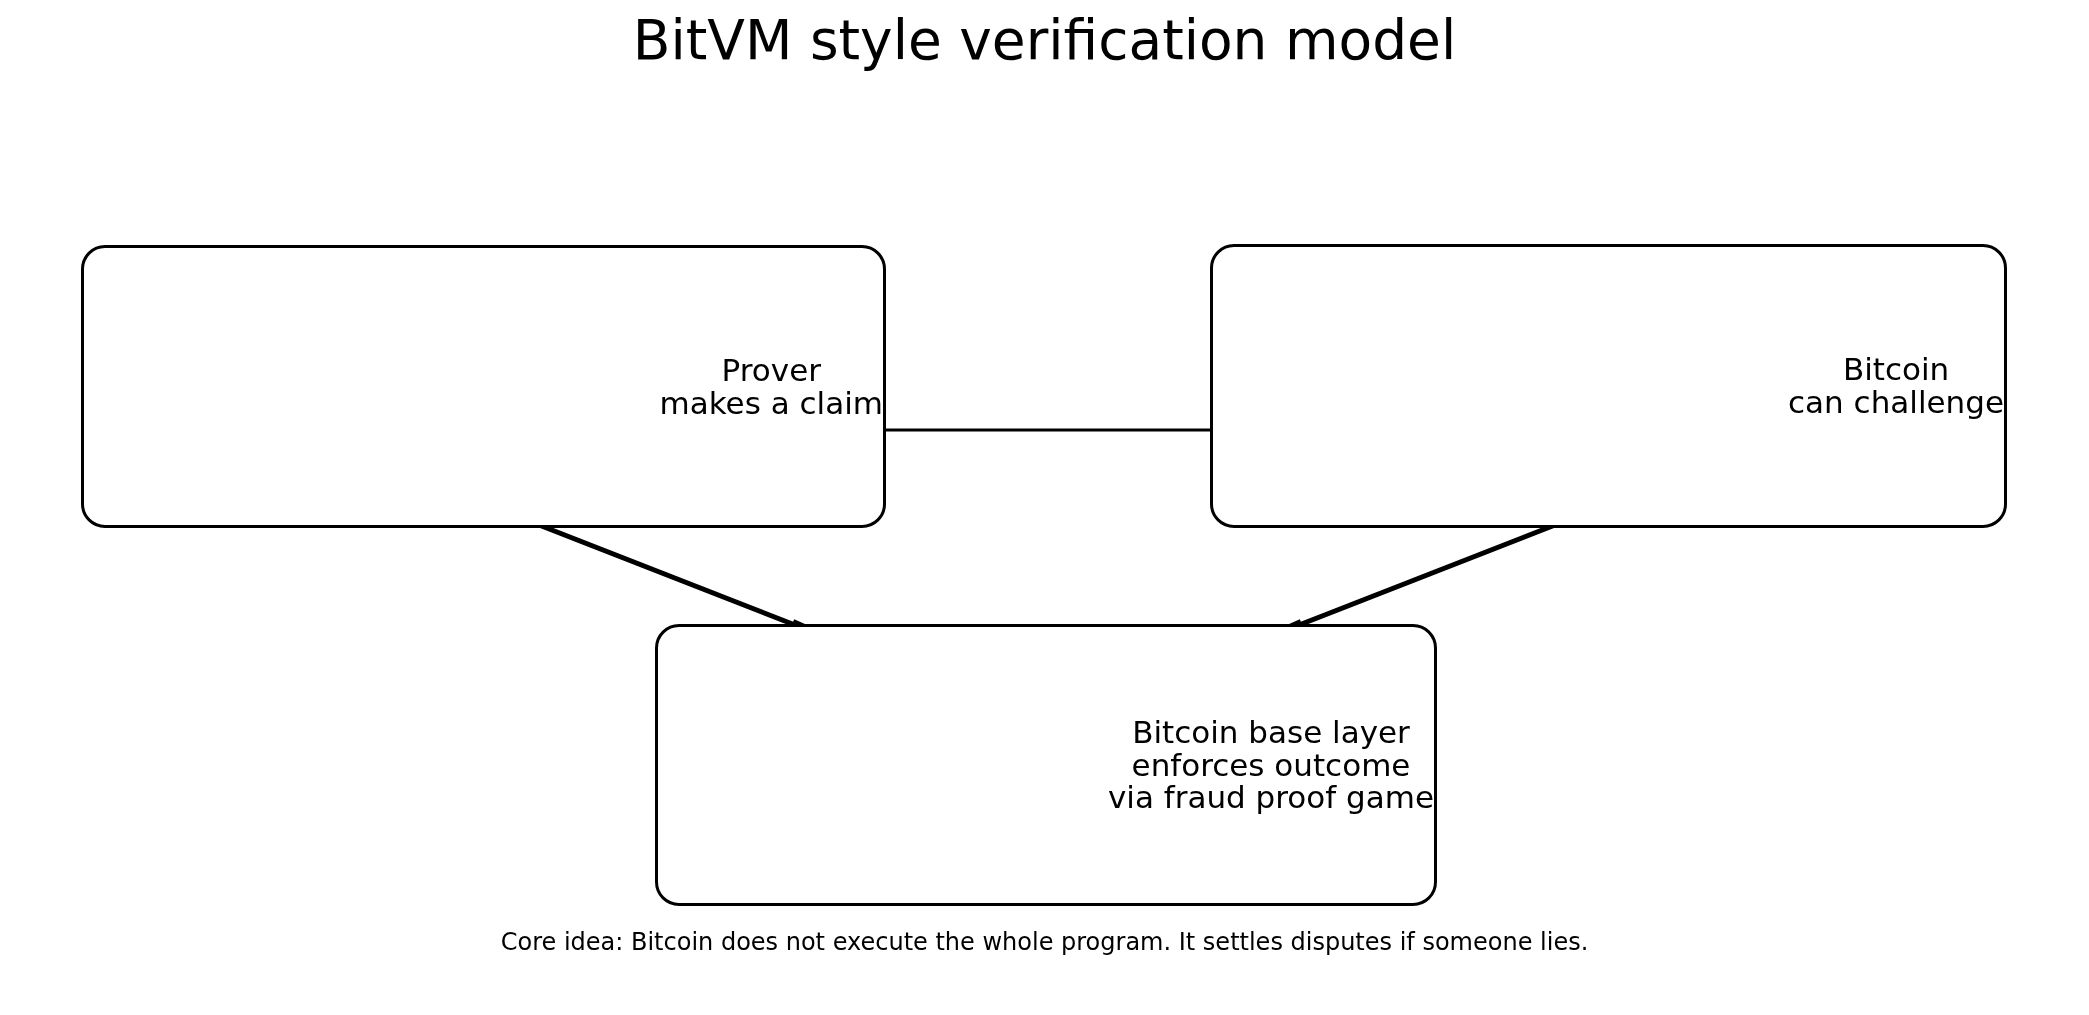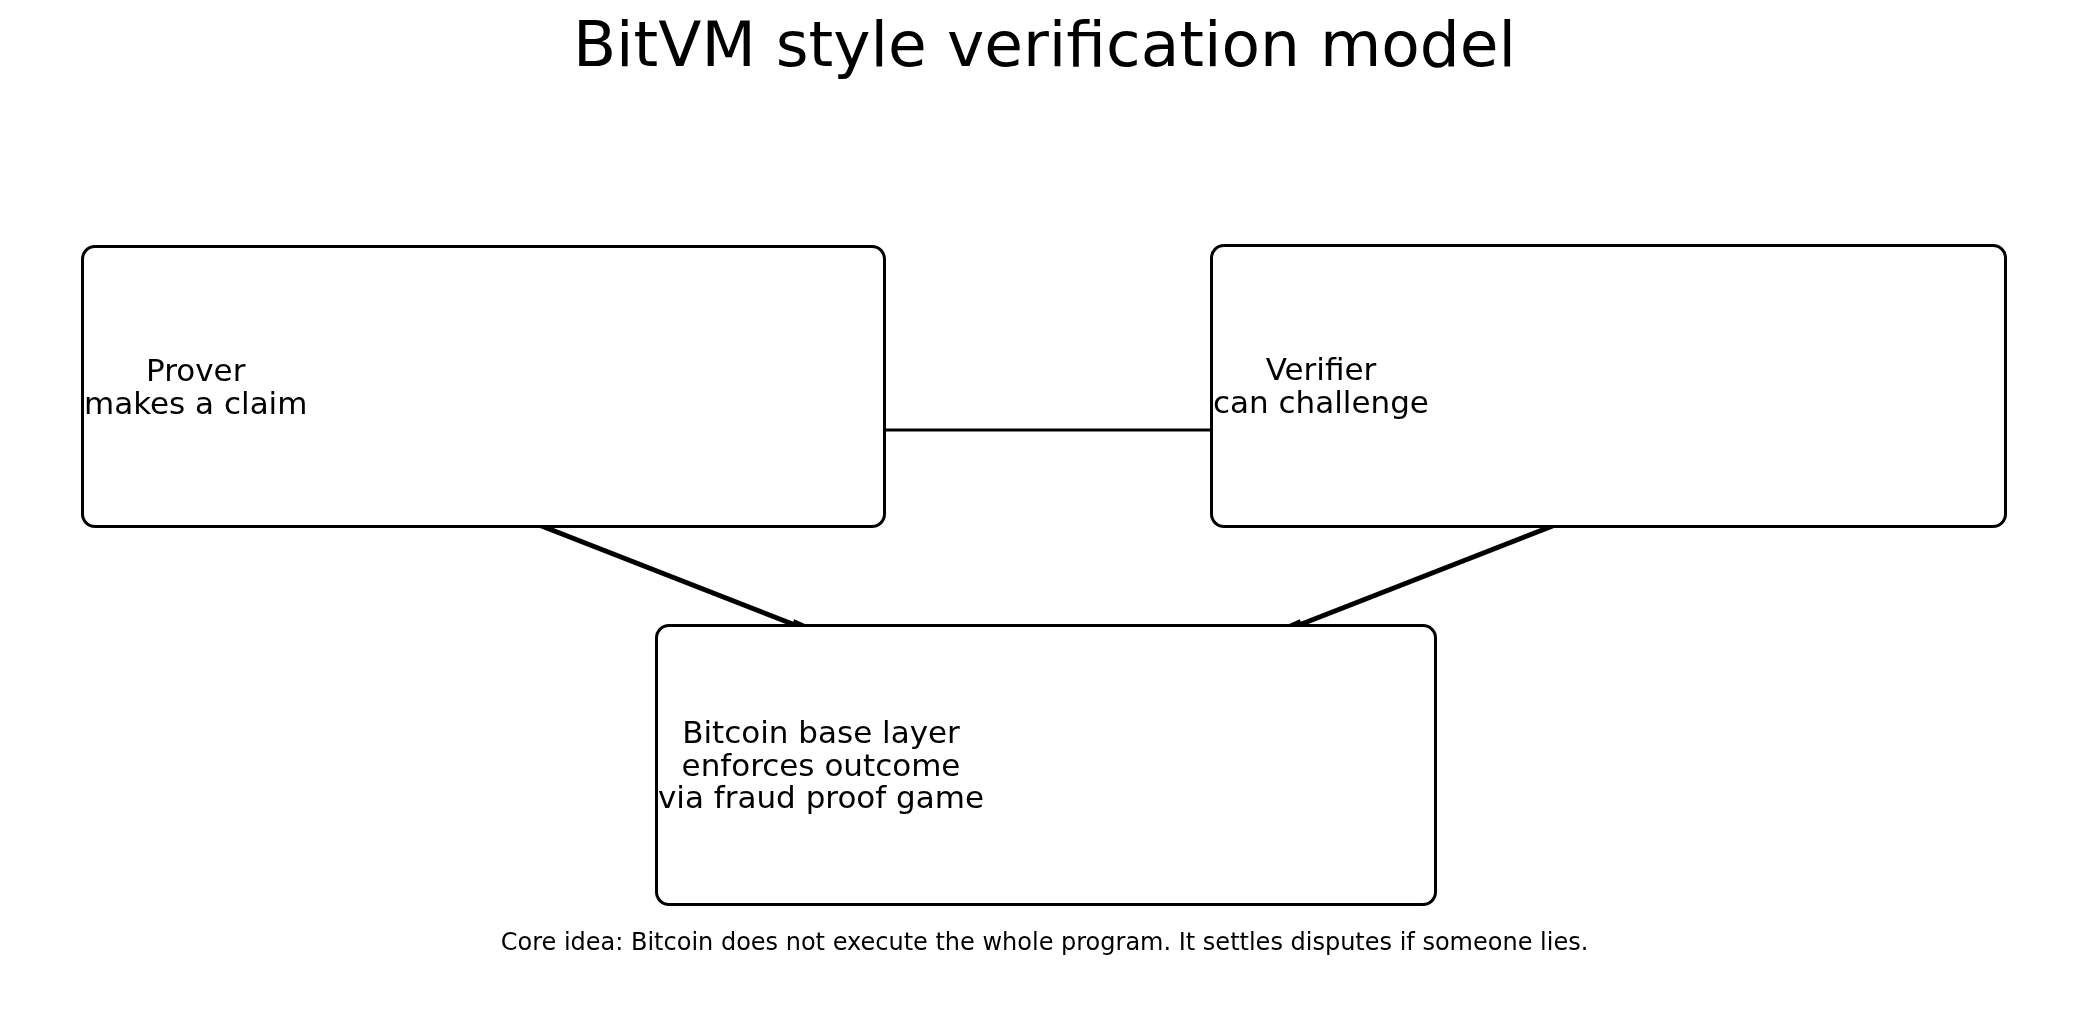--- a/index.html
+++ b/index.html
@@ -25,35 +25,35 @@
     top: 0;
     width: 2089px;
     height: 1015px;
   }
   .title-text {
     position: absolute;
     left: 0;
     top: 8px;
     width: 2089px;
     text-align: center;
-    font-size: 63px;
+    font-size: 55px;
     font-weight: normal;
     letter-spacing: 0px;
     color: #000000;
     white-space: nowrap;
   }
   .node-box {
     position: absolute;
     box-sizing: border-box;
     border: 3px solid #000000;
-    border-radius: 14px;
+    border-radius: 24px;
     background: #ffffff;
     display: flex;
     align-items: center;
-    justify-content: flex-start;
+    justify-content: flex-end;
   }
   .node-label {
     text-align: center;
     font-size: 31px;
     line-height: 1.06;
     color: #000000;
     white-space: pre-line;
   }
   #node-prover {
     left: 81px;
@@ -108,21 +108,21 @@
       <polyline points="1301,622 1256,642 1293,658" fill="none" stroke="#000000" stroke-width="6" stroke-linecap="butt" stroke-linejoin="miter"></polyline>
     </g>
   </svg>
 
   <div class="node-box" id="node-prover">
     <div class="node-label">Prover
 makes a claim</div>
   </div>
 
   <div class="node-box" id="node-verifier">
-    <div class="node-label">Verifier
+    <div class="node-label">Bitcoin
 can challenge</div>
   </div>
 
   <div class="node-box" id="node-bitcoin">
     <div class="node-label">Bitcoin base layer
 enforces outcome
 via fraud proof game</div>
   </div>
 
   <div class="caption-text">Core idea: Bitcoin does not execute the whole program. It settles disputes if someone lies.</div>

